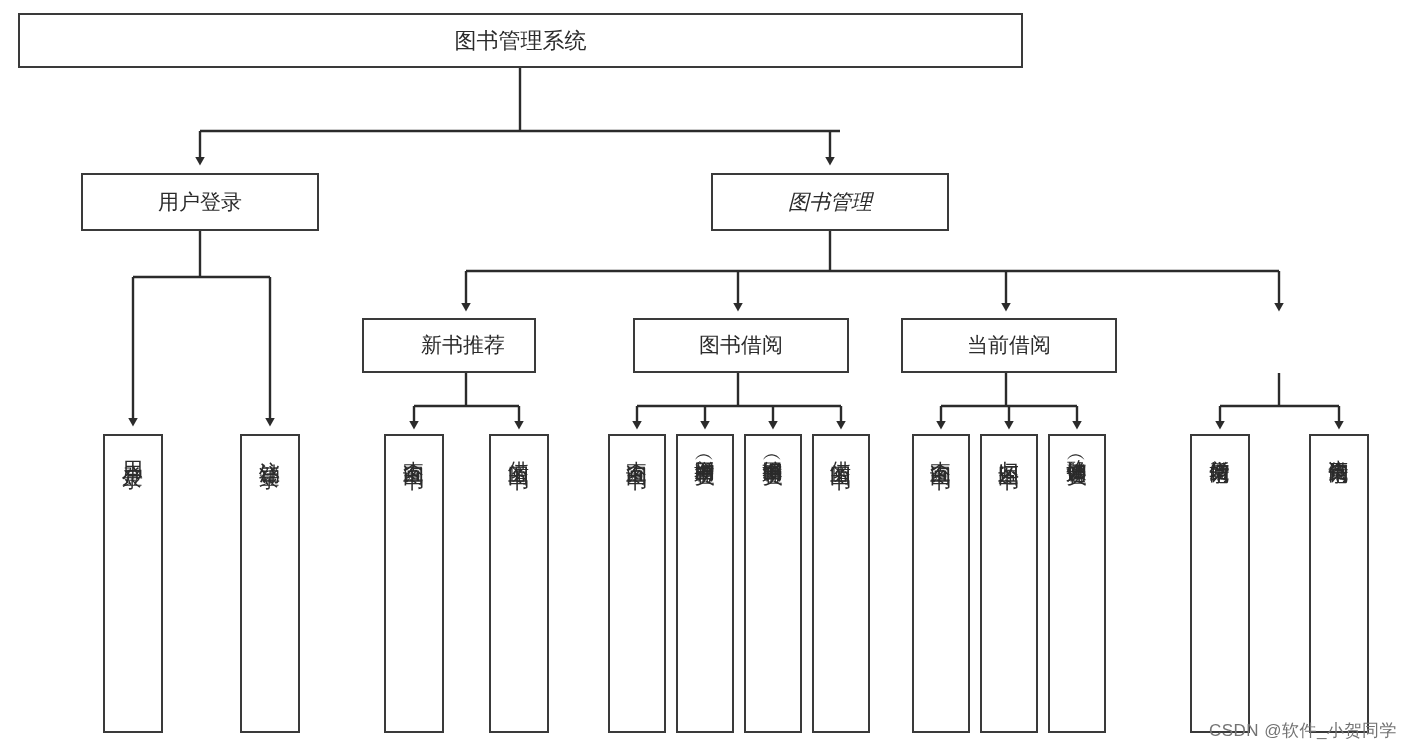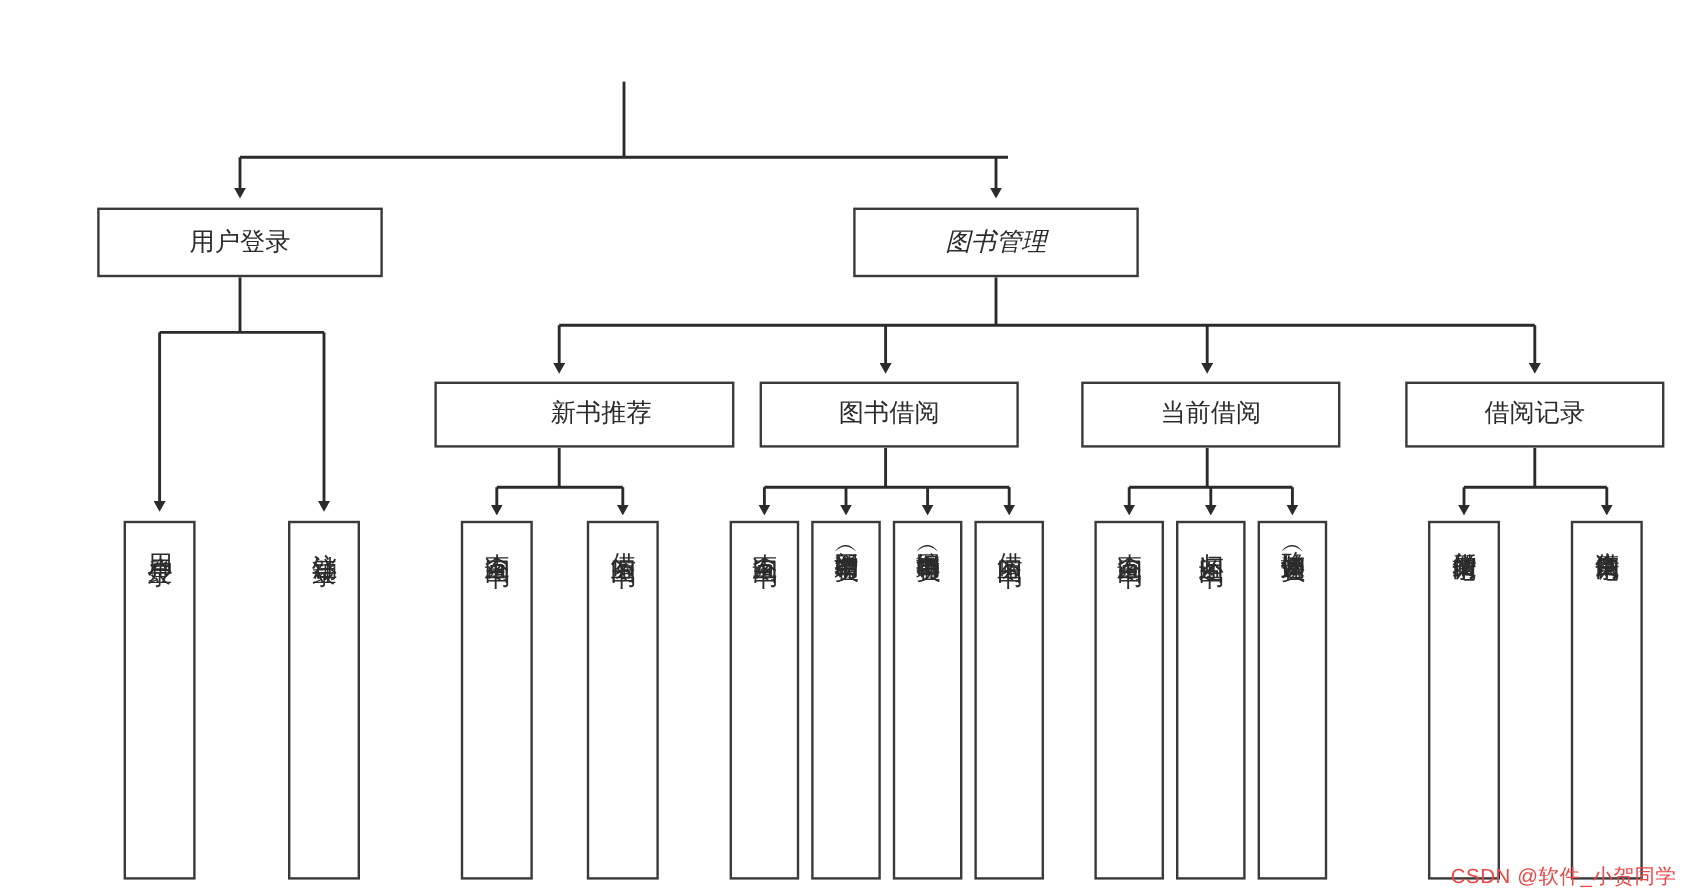--- a/index.html
+++ b/index.html
@@ -61,21 +61,21 @@
   }
   .node.leaf.tall-text .node-label {
     font-size: 20px;
     letter-spacing: 1px;
   }
   #watermark {
     position: absolute;
     right: 8px;
     bottom: 5px;
     font-size: 17px;
-    color: #ef4444;
+    color: #737373;
     letter-spacing: 0.5px;
     z-index: 5;
     white-space: nowrap;
   }
 </style>
 </head>
 <body>
 
 <div id="diagram-root">
 
@@ -122,40 +122,40 @@
       <path d="M1009,406 L1009,422" marker-end="url(#arrowhead)"></path>
       <path d="M1077,406 L1077,422" marker-end="url(#arrowhead)"></path>
 
       <path d="M1279,373 L1279,406"></path>
       <path d="M1220,406 L1339,406"></path>
       <path d="M1220,406 L1220,422" marker-end="url(#arrowhead)"></path>
       <path d="M1339,406 L1339,422" marker-end="url(#arrowhead)"></path>
     </g>
   </svg>
 
+  <div class="node level-0" style="left:18px; top:13px; width:1005px; height:55px;">
+    <span class="node-label">图书管理系统</span>
+  </div>
 
   <div class="node level-1" style="left:81px; top:173px; width:238px; height:58px;">
     <span class="node-label">用户登录</span>
   </div>
   <div class="node level-1" style="left:711px; top:173px; width:238px; height:58px;font-style:italic;">
     <span class="node-label">图书管理</span>
   </div>
 
-  <div class="node level-2" style="left:362px; top:318px; width:250px; height:55px;padding-left:28px;">
+  <div class="node level-2" style="left:362px; top:318px; width:174px; height:55px;padding-left:28px;">
     <span class="node-label">新书推荐</span>
   </div>
   <div class="node level-2" style="left:901px; top:318px; width:216px; height:55px;">
     <span class="node-label">当前借阅</span>
   </div>
   <div class="node level-2" style="left:633px; top:318px; width:216px; height:55px;">
     <span class="node-label">图书借阅</span>
   </div>
-  <div class="node level-2" style="left:1171px; top:318px; width:216px; height:55px;">
-    <span class="node-label">借阅记录</span>
-  </div>
 
   <div class="node leaf" style="left:103px; top:434px; width:60px; height:299px;">
     <span class="node-label">用户登录</span>
   </div>
   <div class="node leaf" style="left:240px; top:434px; width:60px; height:299px;">
     <span class="node-label">注销登录</span>
   </div>
 
   <div class="node leaf" style="left:384px; top:434px; width:60px; height:299px;">
     <span class="node-label">查询图书</span>

